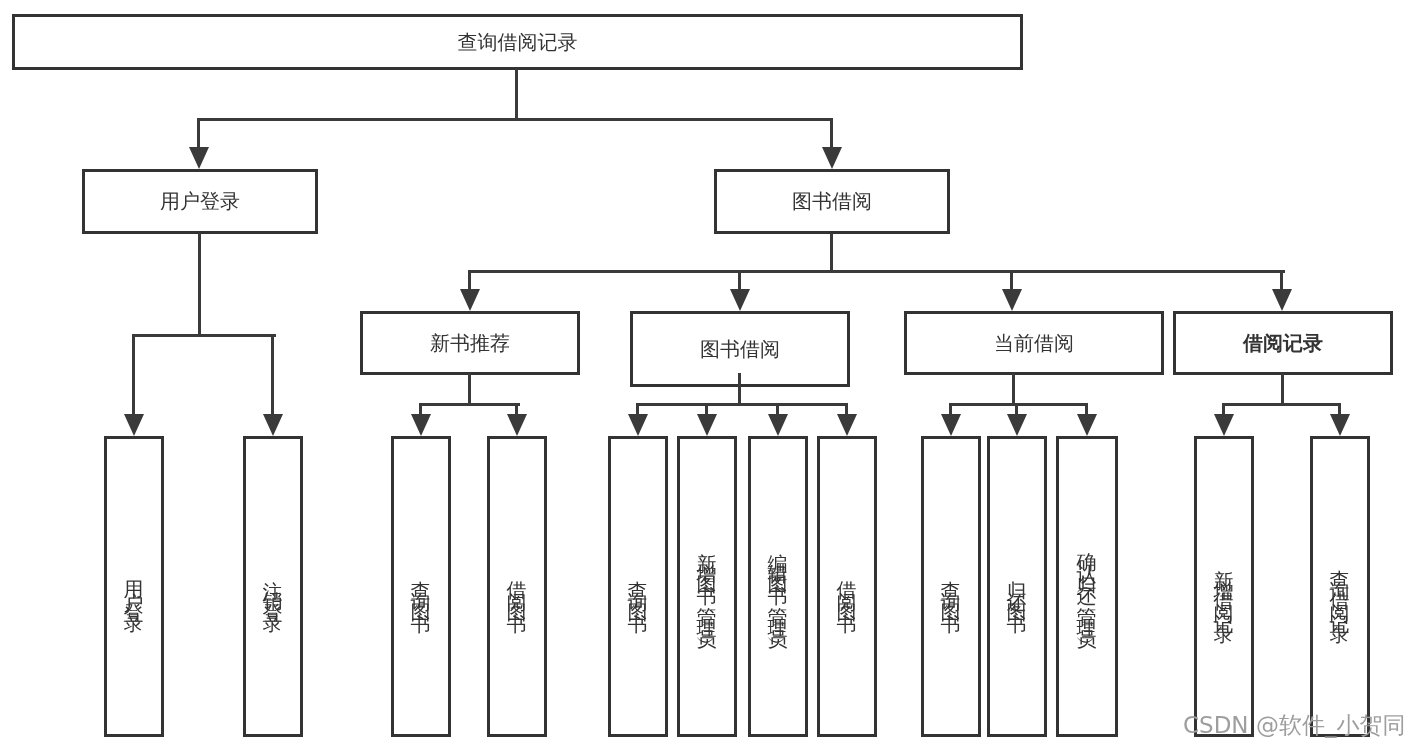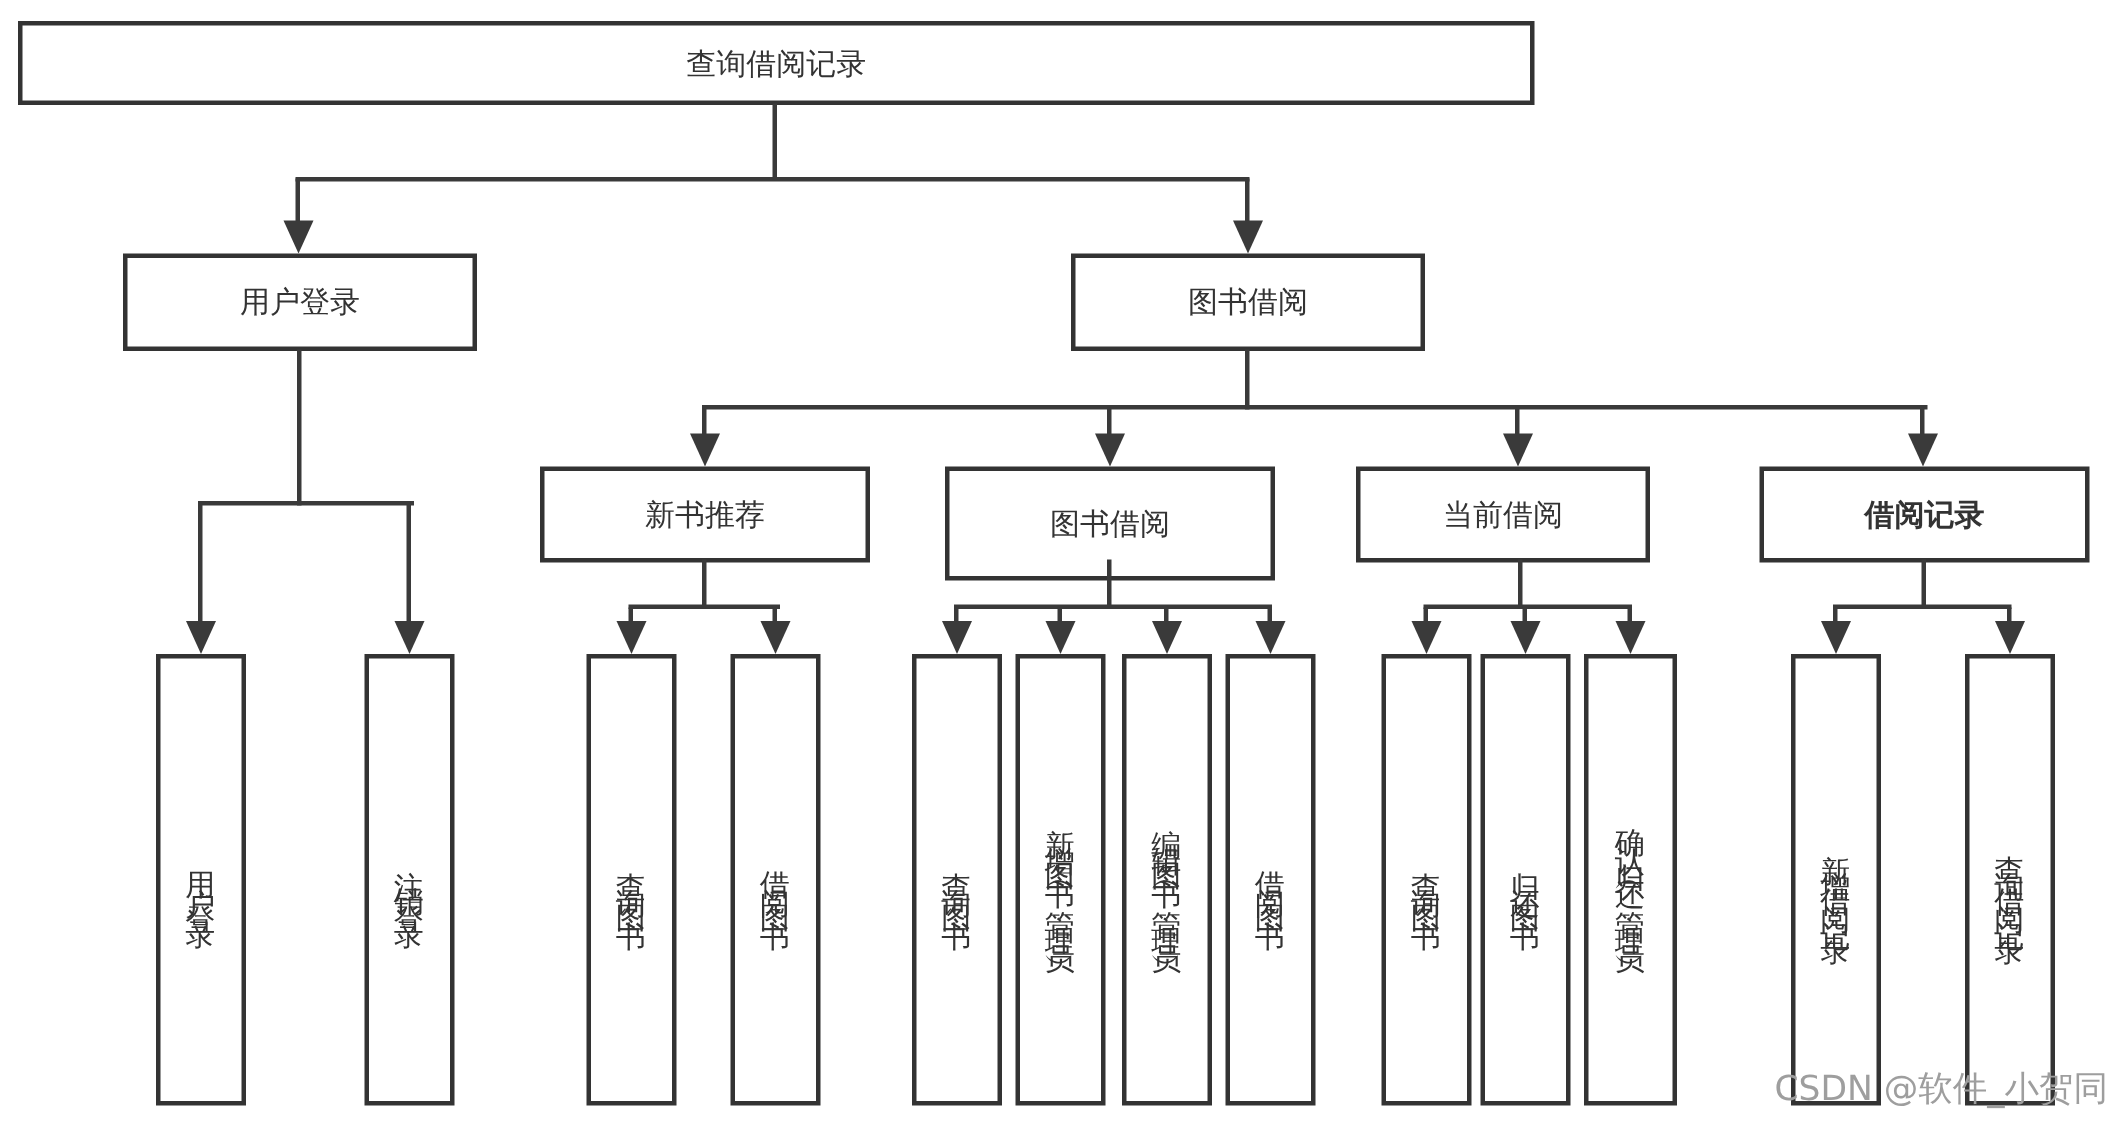--- a/index.html
+++ b/index.html
@@ -92,21 +92,21 @@
   <div class="arrow" style="left:460px; top:289px;"></div>
   <div class="vline" style="left:738px; top:272px; height:18px;"></div>
   <div class="arrow" style="left:730px; top:289px;"></div>
   <div class="vline" style="left:1010px; top:272px; height:18px;"></div>
   <div class="arrow" style="left:1002px; top:289px;"></div>
   <div class="vline" style="left:1280px; top:272px; height:18px;"></div>
   <div class="arrow" style="left:1272px; top:289px;"></div>
 
   <div class="box" style="left:360px; top:311px; width:220px; height:64px;">新书推荐</div>
   <div class="box" style="left:630px; top:311px; width:220px; height:76px;">图书借阅</div>
-  <div class="box" style="left:904px; top:311px; width:196px; height:64px;">当前借阅</div>
+  <div class="box" style="left:904px; top:311px; width:260px; height:64px;">当前借阅</div>
   <div class="box" style="left:1173px; top:311px; width:220px; height:64px;font-weight:bold;">借阅记录</div>
 
   <div class="vline" style="left:468px; top:373px; height:33px;"></div>
   <div class="hline" style="left:419px; top:403px; width:101px;"></div>
   <div class="vline" style="left:419px; top:405px; height:10px;"></div>
   <div class="arrow" style="left:411px; top:414px;"></div>
   <div class="vline" style="left:515px; top:405px; height:10px;"></div>
   <div class="arrow" style="left:507px; top:414px;"></div>
 
   <div class="vline" style="left:738px; top:373px; height:33px;"></div>

